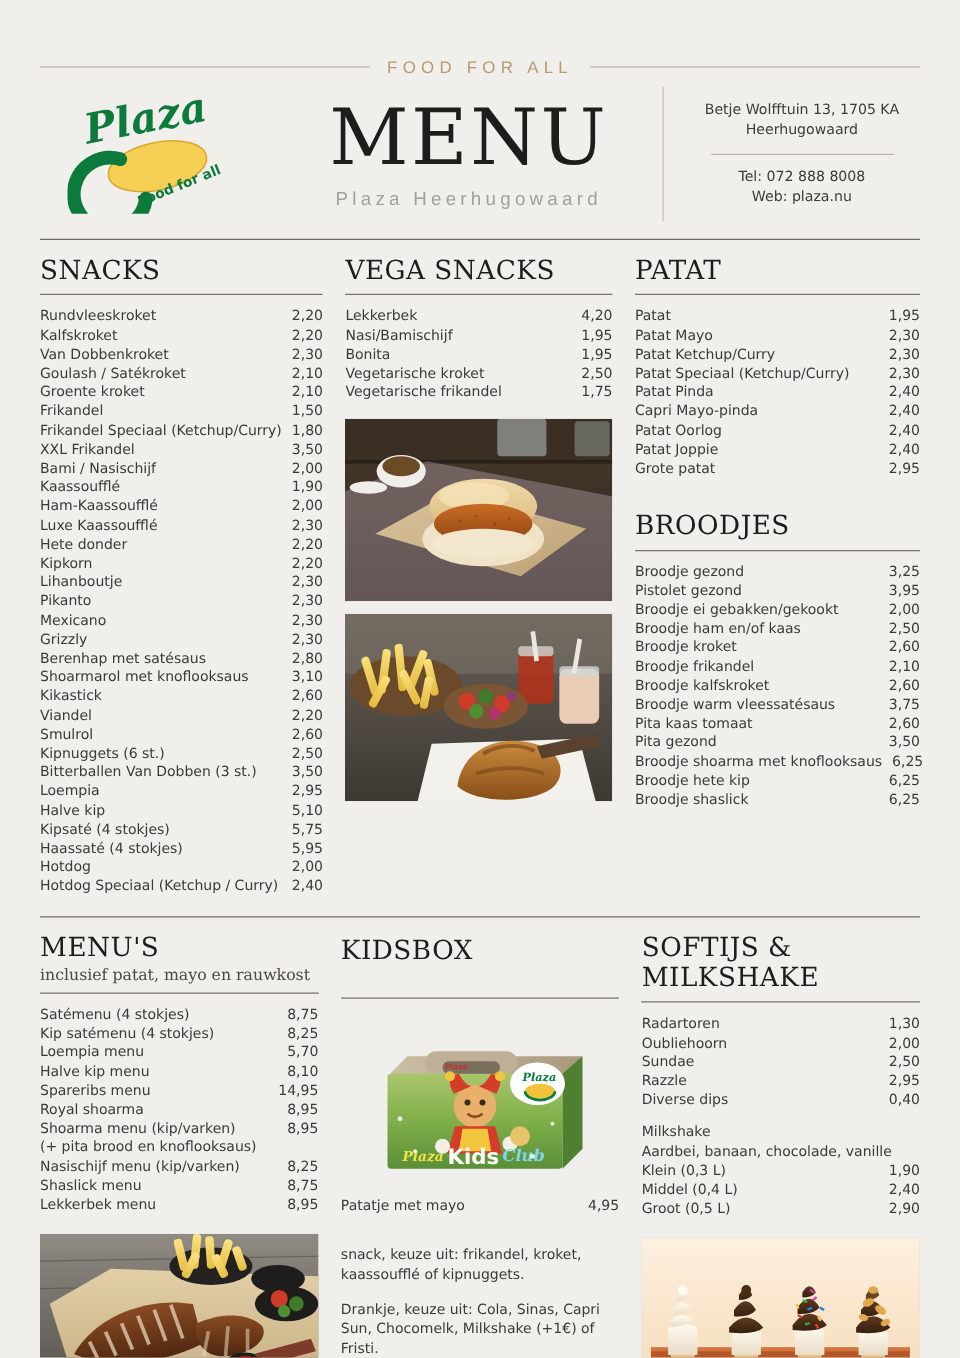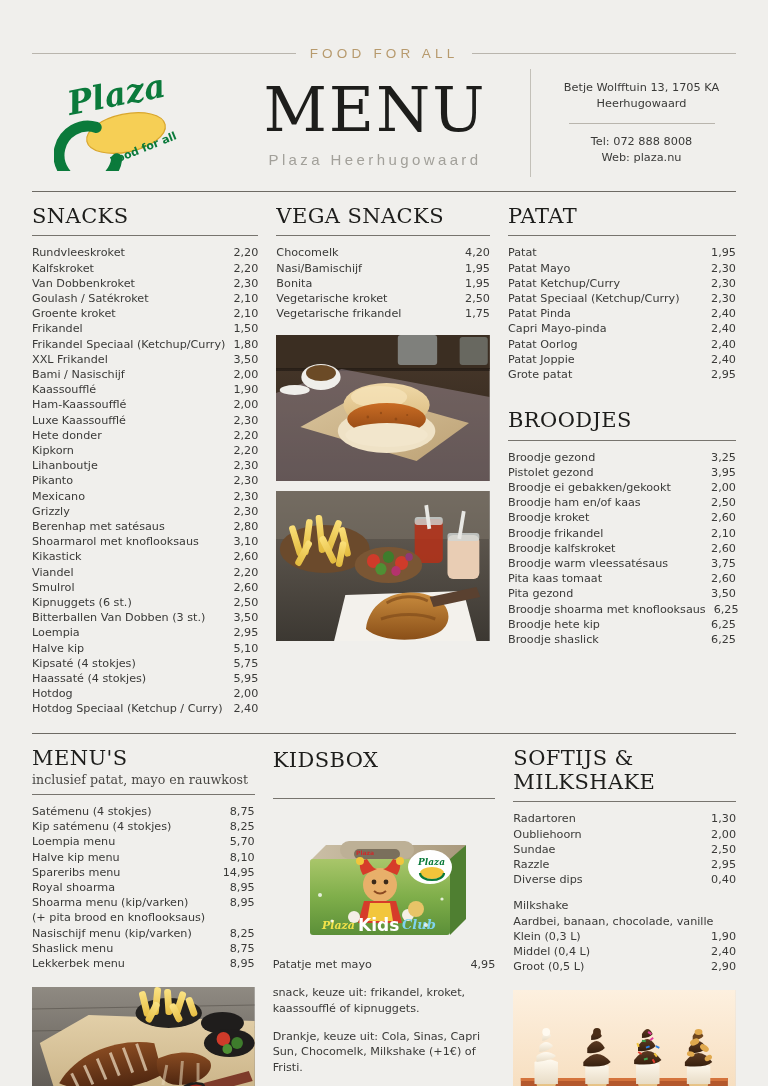--- a/index.html
+++ b/index.html
@@ -80,21 +80,21 @@
   .photo svg { display: block; width: 100%; height: 100%; }
 
   .img-kroket { height: 146px; margin-top: 14px; }
   .img-kip    { height: 150px; margin-top: 10px; }
   .img-ribs   { height: 128px; margin-top: 16px; }
   .img-ijs    { height: 128px; margin-top: 16px; }
   .img-kids   { height: 118px; margin-top: 26px; display:flex; justify-content:center; background: transparent; }
   .img-kids svg { width: 176px; height: 118px; }
 
   .kids-price { margin-top: 14px; }
-  .kids-body { margin-top: 13px; font-size: 11.2px; line-height: 15.4px; color: #3a3a38; }
+  .kids-body { margin-top: 24px; font-size: 11.2px; line-height: 15.4px; color: #3a3a38; }
   .kids-body p + p { margin-top: 13px; }
 
   .col-mid-pad { padding-top: 2px; }
 </style>
 </head>
 <body>
 
 <div class="page">
 
   <div class="header">
@@ -274,21 +274,21 @@
               <span class="pr">2,40</span>
             </div>
           </div>
       </div>
 
       <div class="col">
         <div class="sec-head">VEGA SNACKS</div>
         <div class="sec-rule"></div>
         <div class="items">
             <div class="item">
-              <span class="nm">Chocomelk</span>
+              <span class="nm">Lekkerbek</span>
               <span class="pr">4,20</span>
             </div>
             <div class="item">
               <span class="nm">Nasi/Bamischijf</span>
               <span class="pr">1,95</span>
             </div>
             <div class="item">
               <span class="nm">Bonita</span>
               <span class="pr">1,95</span>
             </div>

